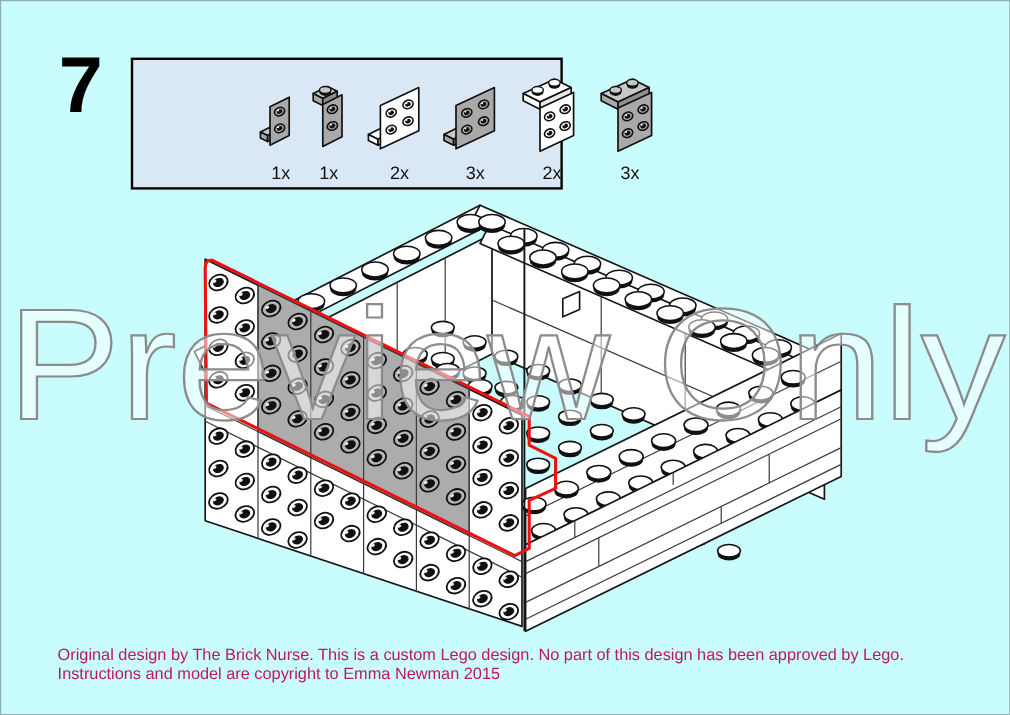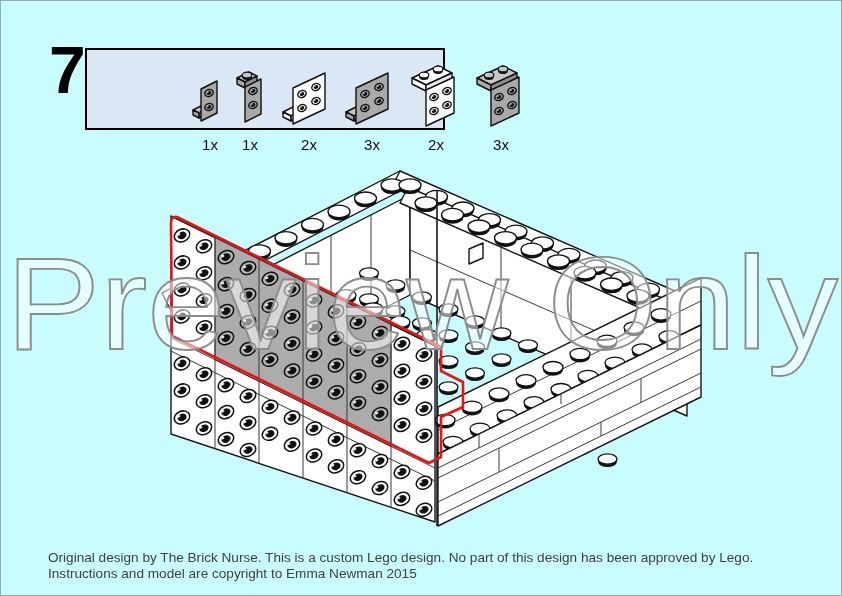--- a/index.html
+++ b/index.html
@@ -10,39 +10,39 @@
     overflow:hidden;
     box-sizing:border-box;
     border:1px solid #8fb0b0;
     font-family:"Liberation Sans", sans-serif;
   }
   .step-number{
     position:absolute;left:48px;top:36px;
     font-size:66px;font-weight:bold;color:#000;line-height:1;
   }
   .parts-box{
-    position:absolute;left:84px;top:47px;width:360px;height:82px;
+    position:absolute;left:108px;top:47px;width:360px;height:110px;
     background:#dae8f6;border:2px solid #000;box-sizing:border-box;
   }
   .part{position:absolute;top:8px;}
   .part svg{display:block;}
   .part-label{
     position:absolute;top:78px;width:100%;text-align:center;
     font-size:15px;color:#111;
   }
   .p1{left:101px;width:44px;}
   .p2{left:141px;width:44px;}
   .p3{left:193px;width:58px;}
   .p4{left:256px;width:58px;}
   .p5{left:320px;width:58px;}
   .p6{left:385px;width:58px;}
   .model-svg{position:absolute;left:0;top:0;pointer-events:none;}
   .footer{
     position:absolute;left:47px;top:537px;width:760px;
-    font-size:13.6px;line-height:16px;color:#404040;margin-top:12px;
+    font-size:13.6px;line-height:16px;color:#be185d;
   }
   .outline{fill:#ffffff;stroke:#161616;stroke-width:1.4;stroke-linejoin:round;}
   .thin{stroke:#3a3a3a;stroke-width:1;fill:none;}
   .graypart{fill:#a9a9a9;stroke:#101010;stroke-width:1.4;stroke-linejoin:round;}
   .graytop{fill:#c7c7c7;stroke:#101010;stroke-width:1.4;stroke-linejoin:round;}
   .grayside{fill:#8f8f8f;stroke:#101010;stroke-width:1.4;stroke-linejoin:round;}
   .whitepart{fill:#ffffff;stroke:#101010;stroke-width:1.4;stroke-linejoin:round;}
   .whiteside{fill:#e9e9e9;stroke:#101010;stroke-width:1.4;stroke-linejoin:round;}
 </style>
 </head>

